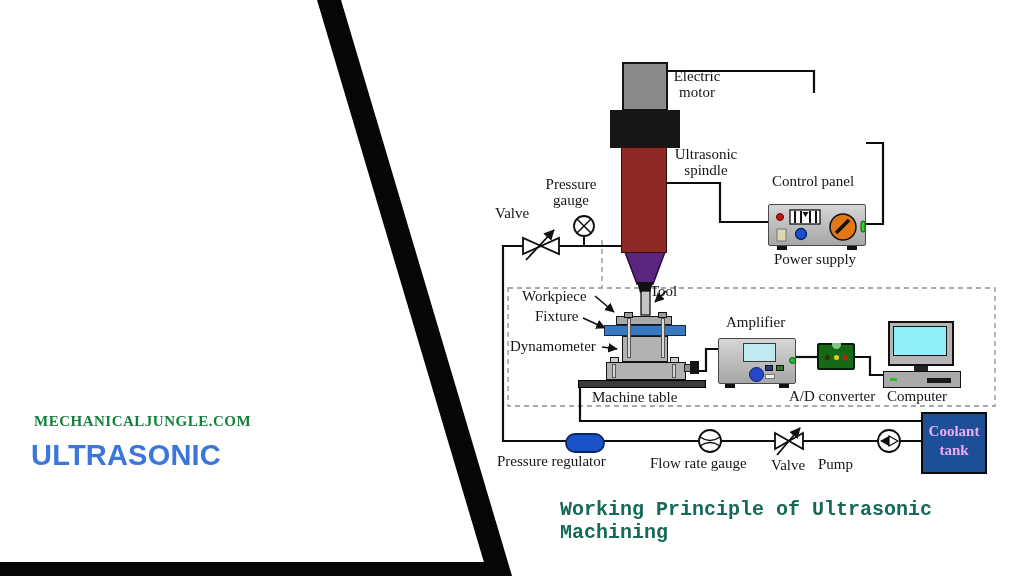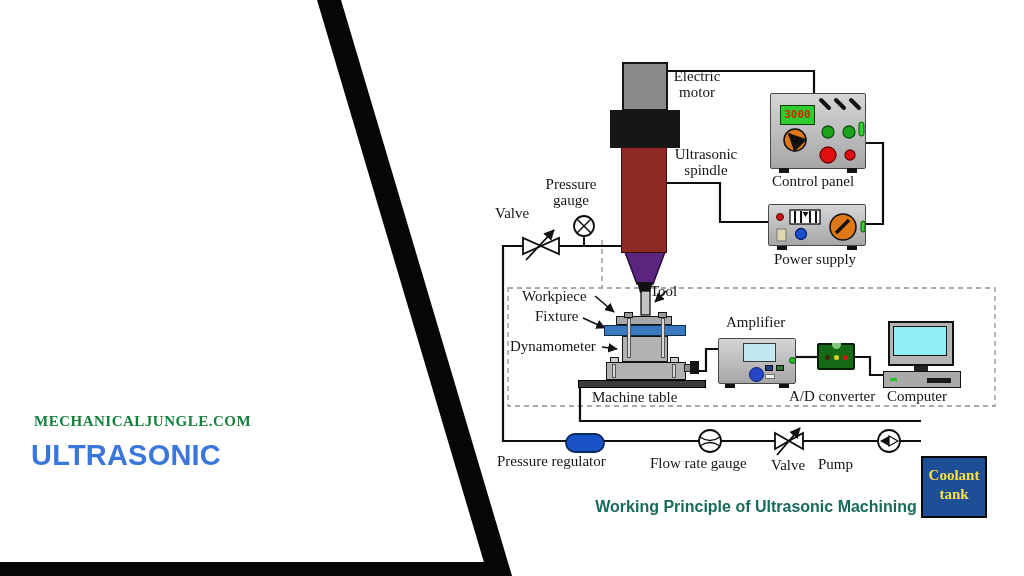--- a/index.html
+++ b/index.html
@@ -12,30 +12,30 @@
   .ctr{text-align:center;}
   .panel{background:linear-gradient(180deg,#d6d6d6,#b9b9b9 60%,#a7a7a7);border:1px solid #4a4a4a;
          border-radius:2px;}
   .foot{position:absolute;background:#111;height:5px;width:10px;bottom:-5px;}
   .led-round{position:absolute;border-radius:50%;}
   
   #site{position:absolute;left:34px;top:413px;z-index:4;font-family:Liberation Serif, serif;
         font-weight:700;font-size:15px;letter-spacing:.5px;color:#15803d;}
   #title{position:absolute;left:31px;top:440px;z-index:4;font-family:"Liberation Sans",sans-serif;
          font-weight:800;font-size:29px;line-height:30px;color:#3b76dd;letter-spacing:.2px;}
-  #caption{position:absolute;left:560px;top:498px;width:392px;z-index:4;text-align:center;
-           font-family:Liberation Sans, sans-serif;font-weight:700;font-size:16px;color:#17695a;}
+  #caption{position:absolute;left:560px;top:498px;width:392px;z-index:4;text-align:left;
+           font-family:Liberation Mono, monospace;font-weight:700;font-size:20px;color:#17695a;}
   
   #cp-display{position:absolute;left:9px;top:11px;width:33px;height:18px;background:#2ecc2e;
               border:1px solid #0c3b0c;color:#cc2800;font-family:"DejaVu Sans Mono",monospace;
               font-weight:bold;font-size:11px;line-height:18px;text-align:center;}
   
   #tank{left:921px;top:412px;width:66px;height:62px;background:#1d4f96;border:2px solid #0a0a0a;
-        color:#fde047;font-weight:bold;font-size:15px;line-height:19px;text-align:center;
-        padding-top:8px;margin-top:44px;}
+        color:#f0abfc;font-weight:bold;font-size:15px;line-height:19px;text-align:center;
+        padding-top:8px;}
 </style>
 </head>
 <body>
 
 <div id="canvas">
 
   <svg id="wires" width="1024" height="576" viewBox="0 0 1024 576">
     <defs>
       <marker id="ah" markerWidth="8" markerHeight="8" refX="5.5" refY="3" orient="auto">
         <path d="M0,0 L6,3 L0,6 Z" fill="#111"></path>
@@ -104,37 +104,20 @@
   <div class="box" style="left:624px;top:312px;width:9px;height:6px;background:#9a9a9a;border:1px solid #141414;"></div>
   <div class="box" style="left:658px;top:312px;width:9px;height:6px;background:#9a9a9a;border:1px solid #141414;"></div>
   <div class="box" style="left:610px;top:357px;width:9px;height:6px;background:#cfcfcf;border:1px solid #141414;"></div>
   <div class="box" style="left:670px;top:357px;width:9px;height:6px;background:#cfcfcf;border:1px solid #141414;"></div>
   <div class="box" style="left:612px;top:364px;width:4px;height:14px;background:#d8d8d8;border:1px solid #555;"></div>
   <div class="box" style="left:672px;top:364px;width:4px;height:14px;background:#d8d8d8;border:1px solid #555;"></div>
   <div class="box" style="left:684px;top:364px;width:7px;height:8px;background:#8f8f8f;border:1px solid #222;"></div>
   <div class="box" style="left:690px;top:361px;width:9px;height:13px;background:#141414;"></div>
   <div class="box" style="left:578px;top:380px;width:128px;height:8px;background:#3b3b3b;border:1px solid #000;"></div>
 
-  <div class="box panel" style="left:770px;top:93px;width:96px;height:76px;">
-    <div id="cp-display">3000</div>
-    <svg width="94" height="74" style="position:absolute;left:0;top:0;">
-      <line x1="50" y1="6" x2="58" y2="14" stroke="#111" stroke-width="4" stroke-linecap="round"></line>
-      <line x1="65" y1="6" x2="73" y2="14" stroke="#111" stroke-width="4" stroke-linecap="round"></line>
-      <line x1="80" y1="6" x2="88" y2="14" stroke="#111" stroke-width="4" stroke-linecap="round"></line>
-      <circle cx="24" cy="46" r="11" fill="#e07818" stroke="#111" stroke-width="1.5"></circle>
-      <line x1="29" y1="51" x2="18" y2="40" stroke="#111" stroke-width="3" marker-end="url(#ah)"></line>
-      <circle cx="57" cy="38" r="6" fill="#1fa31f" stroke="#0b530b" stroke-width="1.3"></circle>
-      <circle cx="78" cy="38" r="6" fill="#1fa31f" stroke="#0b530b" stroke-width="1.3"></circle>
-      <rect x="88" y="28" width="5" height="14" rx="2.5" fill="#2ed02e" stroke="#0b530b"></rect>
-      <circle cx="57" cy="61" r="8" fill="#e01010" stroke="#6b0505" stroke-width="1.3"></circle>
-      <circle cx="79" cy="61" r="5" fill="#e01010" stroke="#6b0505" stroke-width="1.3"></circle>
-    </svg>
-    <div class="foot" style="left:8px;"></div>
-    <div class="foot" style="left:76px;"></div>
-  </div>
 
   <div class="box panel" style="left:768px;top:204px;width:98px;height:42px;">
     <svg width="96" height="40" style="position:absolute;left:0;top:0;">
       <circle cx="11" cy="12" r="3.5" fill="#cc1111" stroke="#5a0404"></circle>
       <rect x="21" y="5" width="30" height="14" fill="#fdfdfd" stroke="#111" stroke-width="1.3"></rect>
       <line x1="26" y1="6" x2="26" y2="18" stroke="#111" stroke-width="2"></line>
       <line x1="32" y1="6" x2="32" y2="18" stroke="#111" stroke-width="2"></line>
       <line x1="41" y1="6" x2="41" y2="18" stroke="#111" stroke-width="2"></line>
       <line x1="47" y1="6" x2="47" y2="18" stroke="#111" stroke-width="2"></line>
       <polygon points="33.5,7 39.5,7 36.5,12" fill="#111"></polygon>

